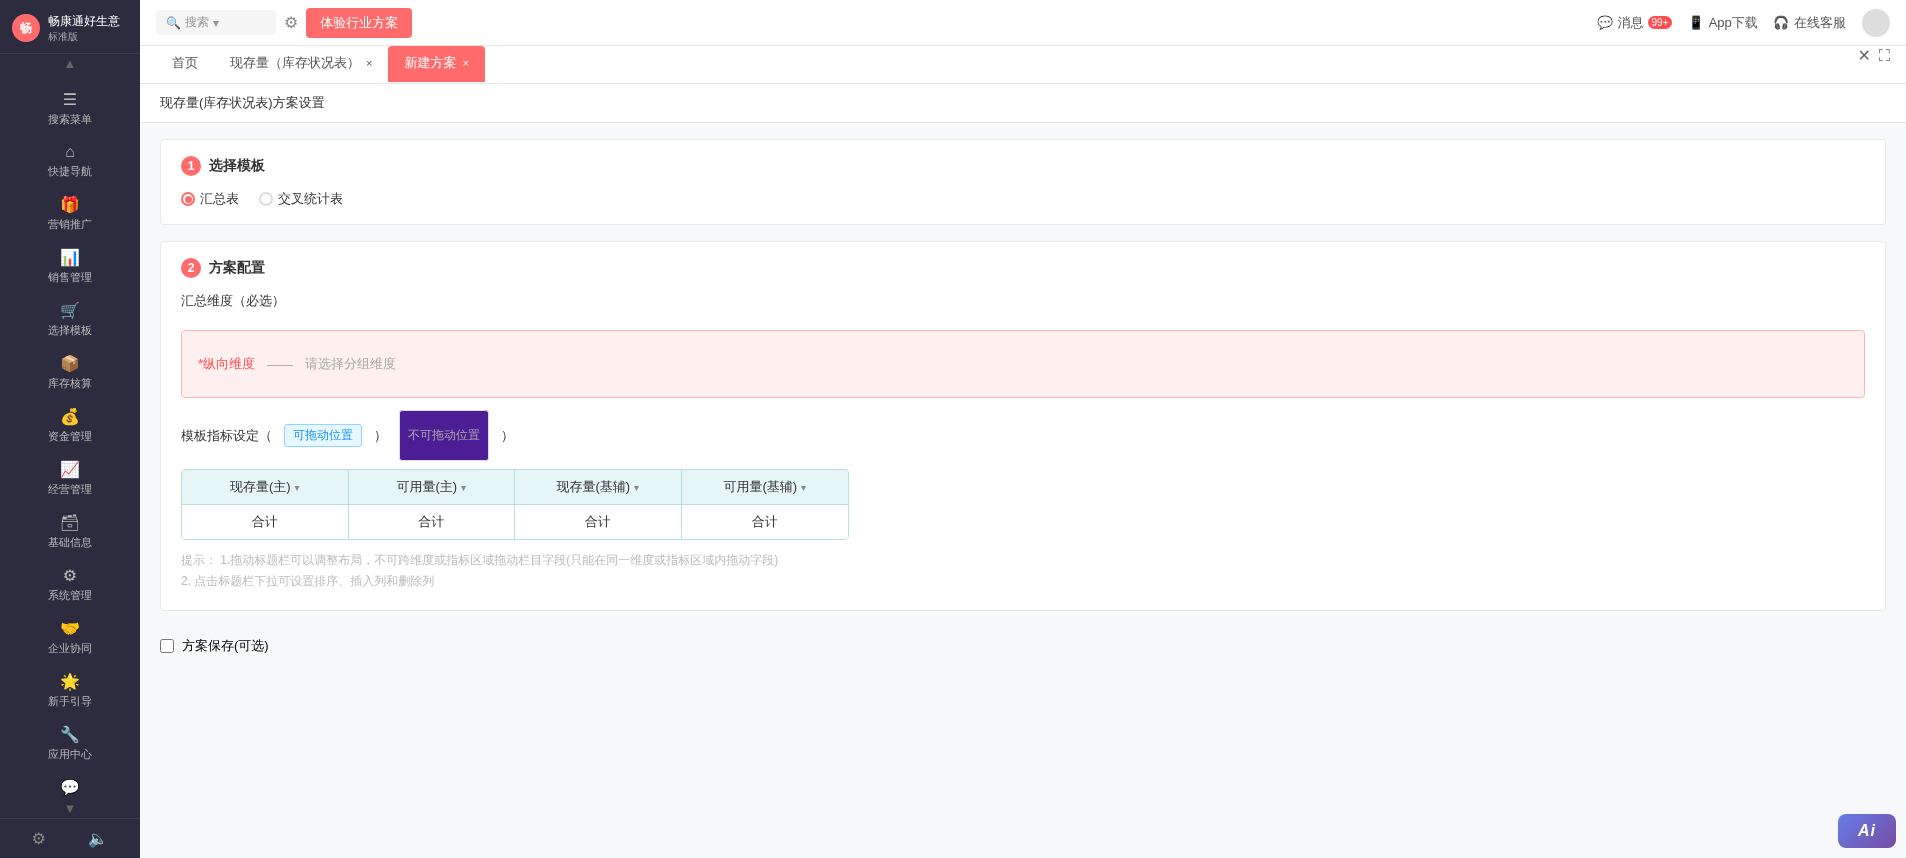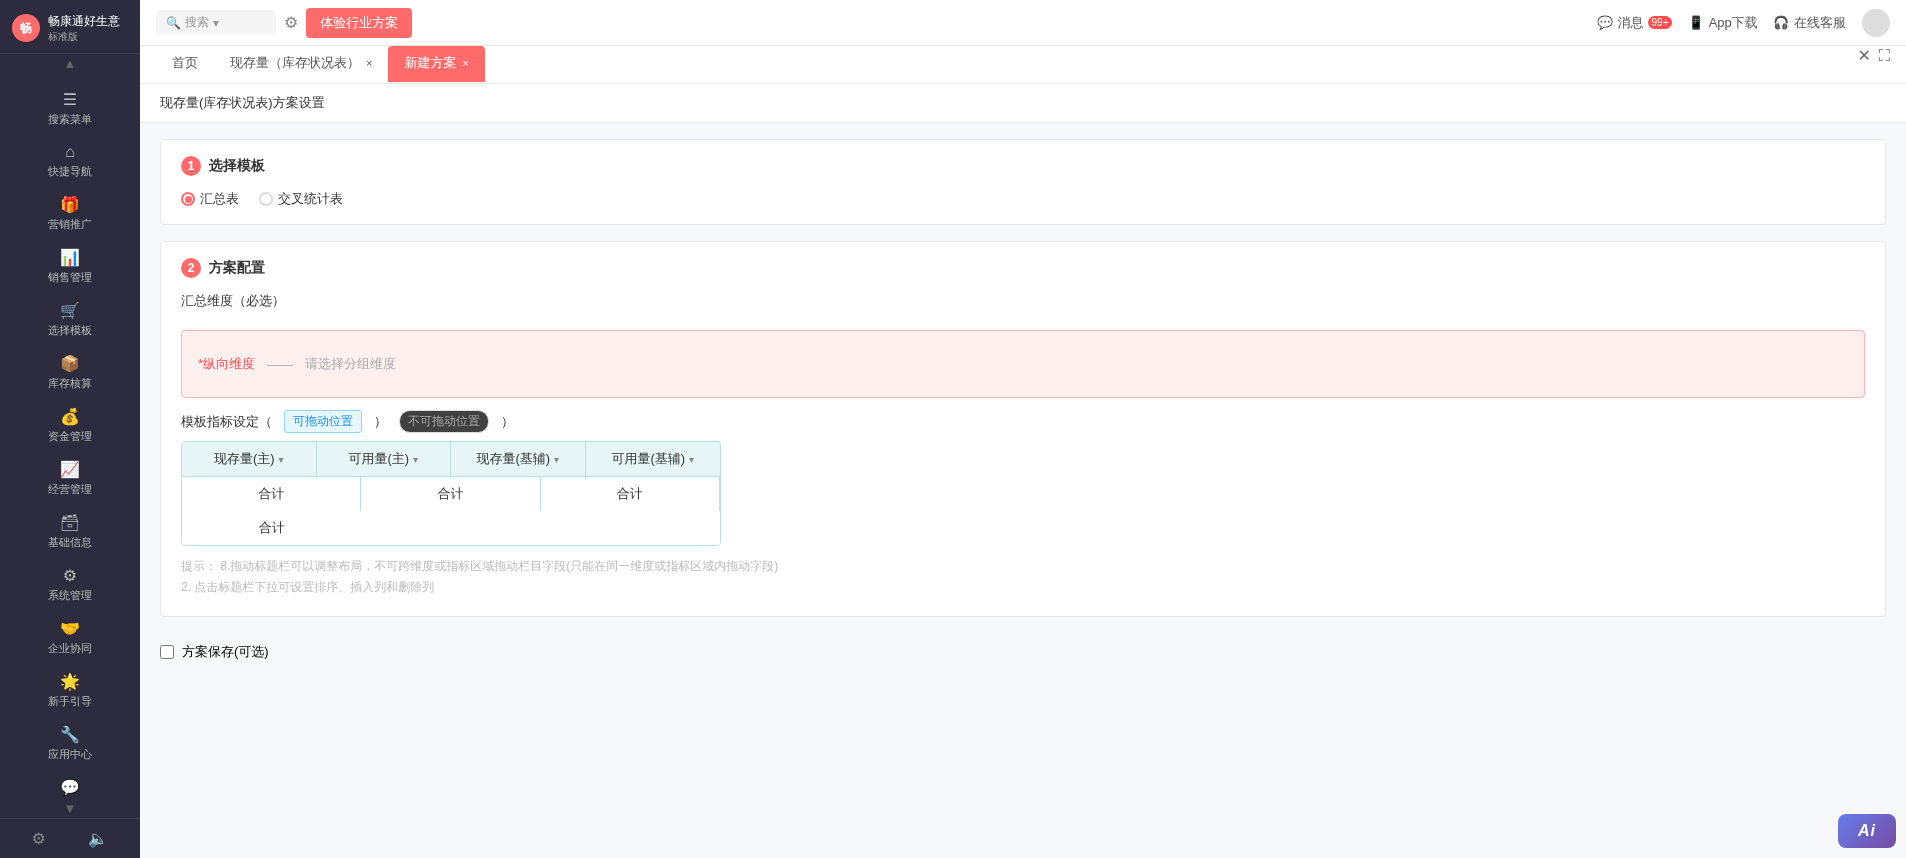--- a/index.html
+++ b/index.html
@@ -195,47 +195,47 @@
     }
     .draggable-tag {
       background: #e6f7ff;
       border: 1px solid #91d5ff;
       border-radius: 3px;
       padding: 2px 8px;
       font-size: 12px;
       color: #1890ff;
     }
     .non-draggable-tag {
-      background: #404040;
+      background: #4c1d95;
       border: 1px solid #ddd;
-      border-radius: 11px;
-      padding: 2px 8px;
+      border-radius: 3px;
+      padding: 16px 8px;
       font-size: 12px;
       color: #aaa;
     }
 
     
     .stats-label { font-size: 13px; color: #52c41a; font-weight: bold; margin-bottom: 6px; }
-    .stats-table { border: 1px solid #b7e0e0; border-radius: 4px; overflow: hidden; width: 540px; }
+    .stats-table { border: 1px solid #b7e0e0; border-radius: 4px; overflow: hidden; width: 668px; }
     .stats-header-row {
       display: grid;
       grid-template-columns: repeat(4, 1fr);
       background: #e6f5f5;
     }
     .stats-header-cell {
       padding: 8px 12px;
       display: flex; align-items: center; justify-content: center; gap: 4px;
       border-right: 1px solid #b7e0e0;
       font-size: 13px; color: #333;
       cursor: pointer;
     }
     .stats-header-cell:last-child { border-right: none; }
     .stats-data-row {
       display: grid;
-      grid-template-columns: repeat(3, 1fr);
+      grid-template-columns: repeat(4, 1fr);
       background: #fff;
       border-top: 1px solid #b7e0e0;
     }
     .stats-data-cell {
       padding: 8px 12px;
       text-align: center;
       border-right: 1px solid #b7e0e0;
       font-size: 13px; color: #333;
     }
     .stats-data-cell:last-child { border-right: none; }
@@ -495,21 +495,21 @@
           </div>
           <div class="stats-data-row">
             <div class="stats-data-cell">合计</div>
             <div class="stats-data-cell">合计</div>
             <div class="stats-data-cell">合计</div>
             <div class="stats-data-cell">合计</div>
           </div>
         </div>
 
         <div class="tips-section">
-          <p>提示：   8.拖动标题栏可以调整布局，不可跨维度或指标区域拖动栏目字段(只能在同一维度或指标区域内拖动字段)</p>
+          <p>提示：   1.拖动标题栏可以调整布局，不可跨维度或指标区域拖动栏目字段(只能在同一维度或指标区域内拖动字段)</p>
           <p>            2. 点击标题栏下拉可设置排序、插入列和删除列</p>
         </div>
       </div>
 
       <div class="bottom-save">
         <input type="checkbox" class="checkbox-save" style="">
         <span>方案保存(可选)</span>
       </div>
     </div>
   </div>

